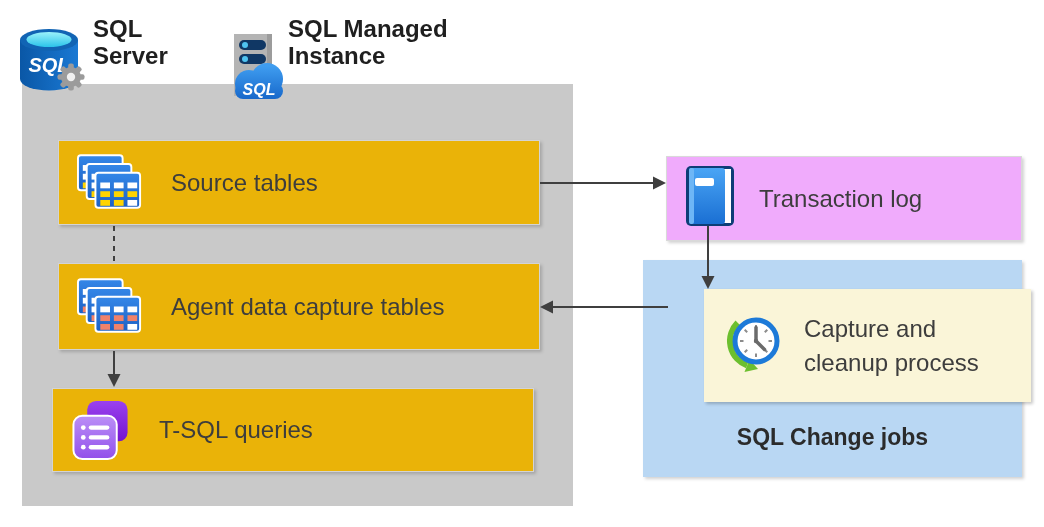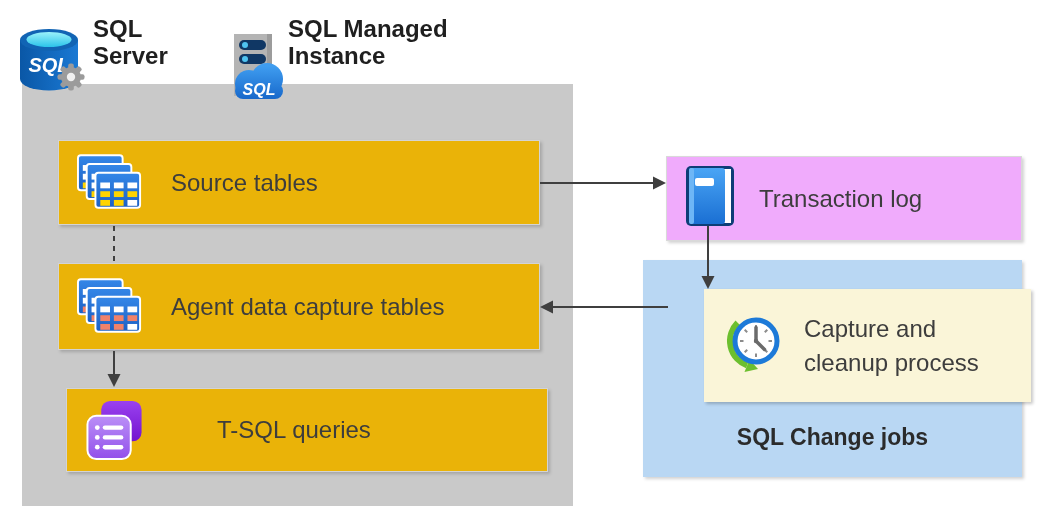--- a/index.html
+++ b/index.html
@@ -17,21 +17,21 @@
   #hdr-label-mi{left:288px;top:15px;width:195px;}
   #icon-sqlserver{position:absolute;left:14px;top:27px;}
   #icon-mi{position:absolute;left:216px;top:28px;}
   
   .node{
     position:absolute;display:flex;align-items:center;background:#eab308;
     border:1px solid #d4d4d4;box-shadow:2px 2px 3px rgba(0,0,0,.18);box-sizing:border-box;
   }
   #box-source{left:58px;top:140px;width:482px;height:85px;}
   #box-cdc{left:58px;top:263px;width:482px;height:87px;}
-  #box-tsql{left:66px;top:388px;width:482px;height:84px;gap:44px;}
+  #box-tsql{left:52px;top:388px;width:482px;height:84px;}
   .node .nicon{margin-left:18px;flex:0 0 auto;display:flex;align-items:center;}
   .node .nlabel{margin-left:28px;font-size:24px;color:#3d3d3d;white-space:nowrap;}
   
   #box-translog{
     position:absolute;left:666px;top:140px;width:356px;height:85px;background:#f0abfc;
     border:1px solid #d9d9d9;box-shadow:2px 2px 3px rgba(0,0,0,.18);box-sizing:border-box;
     display:flex;align-items:center;margin-top:16px;
   }
   #box-translog .nicon{margin-left:16px;}
   #box-translog .nlabel{margin-left:22px;font-size:24px;color:#3d3d3d;}

